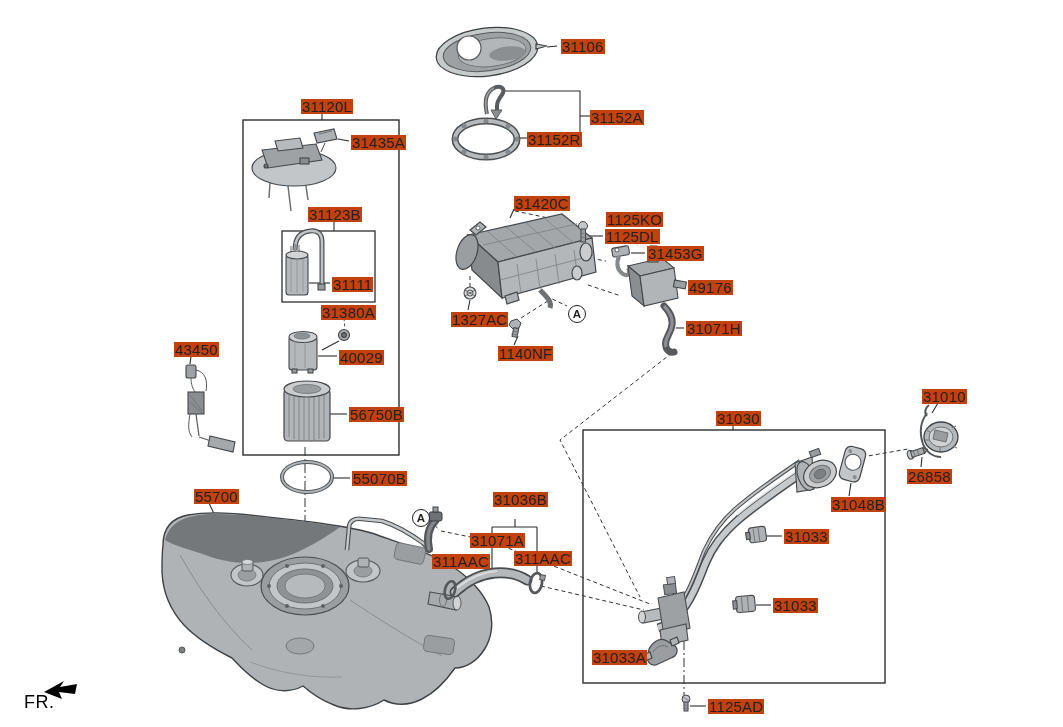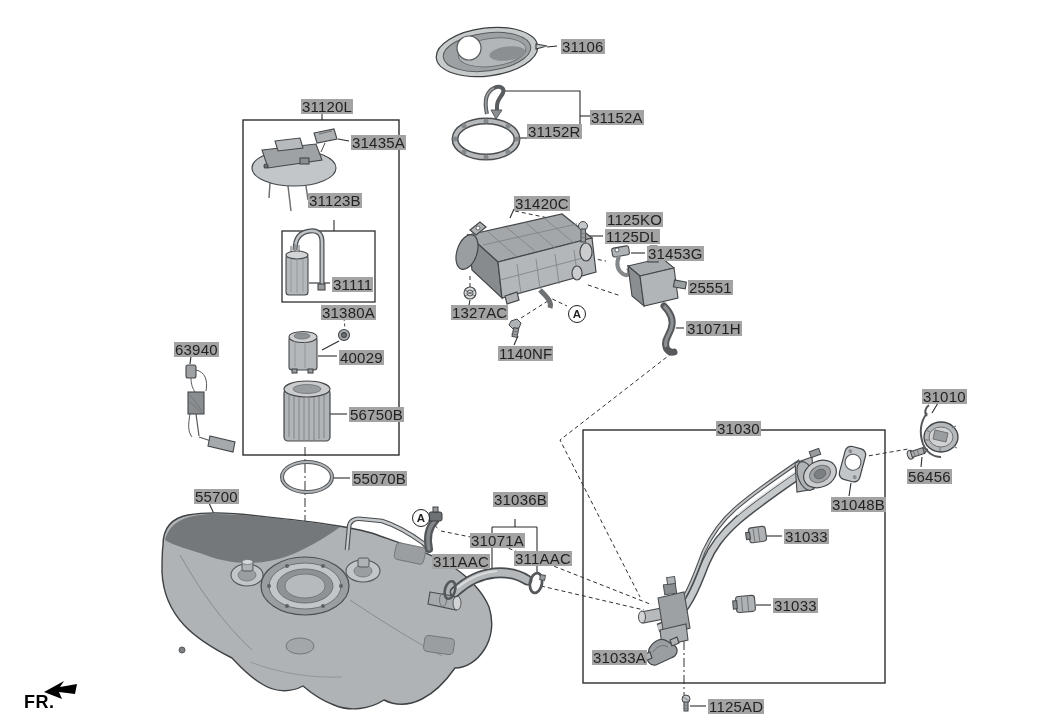--- a/index.html
+++ b/index.html
@@ -1,23 +1,23 @@
 <!DOCTYPE html>
 <html><head>
 <meta charset="utf-8">
 <style>
   html,body{margin:0;padding:0;background:#ffffff;}
   #stage{position:relative;width:1063px;height:727px;background:#ffffff;overflow:hidden;
          font-family:"Liberation Sans",sans-serif;}
   #linework{position:absolute;left:0;top:0;}
   .lbl{position:absolute;font-size:15px;line-height:15px;color:#1f2122;white-space:nowrap;
-       background:#a3a3a3;padding:0 1px;letter-spacing:.2px;}
+       background:#c2410c;padding:0 1px;letter-spacing:.2px;}
   .refc{position:absolute;width:16px;height:16px;border:1.6px solid #1f2122;border-radius:50%;
         background:#ffffff;font-size:11.5px;line-height:16px;text-align:center;color:#1f2122;font-weight:bold;}
-  .fr{position:absolute;left:24px;top:692px;font-size:18px;font-weight:bold;color:#000;letter-spacing:.5px;}
+  .fr{position:absolute;left:24px;top:692px;font-size:18px;font-weight:normal;color:#000;letter-spacing:.5px;}
 </style>
 </head>
 <body>
 
 <div id="stage">
 
 <svg id="linework" width="1063" height="727" viewBox="0 0 1063 727">
 
   <g fill="none" stroke="#2b2e30" stroke-width="1.4">
     <rect x="243" y="120" width="156" height="335"></rect>
@@ -406,42 +406,42 @@
           <line x1="953" y1="446" x2="957" y2="448"></line>
       <line x1="940" y1="451" x2="940" y2="447"></line>
     </g>
   </g>
 
   <path d="M44,692 L64,681 L60,687 L77,684 L75,694 L59,692 L62,699 Z" fill="#000000"></path>
 </svg>
 
   <div class="lbl" style="left:561px;top:39px">31106</div>
   <div class="lbl" style="left:590px;top:110px">31152A</div>
-  <div class="lbl" style="left:527px;top:124px">31152R</div>
+  <div class="lbl" style="left:527px;top:132px">31152R</div>
   <div class="lbl" style="left:301px;top:99px">31120L</div>
   <div class="lbl" style="left:351px;top:135px">31435A</div>
-  <div class="lbl" style="left:308px;top:193px">31123B</div>
+  <div class="lbl" style="left:308px;top:207px">31123B</div>
   <div class="lbl" style="left:332px;top:277px">31111</div>
   <div class="lbl" style="left:321px;top:305px">31380A</div>
   <div class="lbl" style="left:339px;top:350px">40029</div>
   <div class="lbl" style="left:349px;top:407px">56750B</div>
   <div class="lbl" style="left:352px;top:471px">55070B</div>
-  <div class="lbl" style="left:174px;top:342px">63940</div>
+  <div class="lbl" style="left:174px;top:342px">43450</div>
   <div class="lbl" style="left:194px;top:489px">55700</div>
   <div class="lbl" style="left:514px;top:196px">31420C</div>
   <div class="lbl" style="left:606px;top:212px">1125KO</div>
   <div class="lbl" style="left:605px;top:229px">1125DL</div>
   <div class="lbl" style="left:647px;top:246px">31453G</div>
-  <div class="lbl" style="left:688px;top:280px">25551</div>
-  <div class="lbl" style="left:451px;top:305px">1327AC</div>
+  <div class="lbl" style="left:688px;top:280px">49176</div>
+  <div class="lbl" style="left:451px;top:312px">1327AC</div>
   <div class="lbl" style="left:498px;top:346px">1140NF</div>
   <div class="lbl" style="left:686px;top:321px">31071H</div>
-  <div class="lbl" style="left:716px;top:421px">31030</div>
+  <div class="lbl" style="left:716px;top:411px">31030</div>
   <div class="lbl" style="left:922px;top:389px">31010</div>
-  <div class="lbl" style="left:907px;top:469px">56456</div>
+  <div class="lbl" style="left:907px;top:469px">26858</div>
   <div class="lbl" style="left:831px;top:497px">31048B</div>
   <div class="lbl" style="left:784px;top:529px">31033</div>
   <div class="lbl" style="left:773px;top:598px">31033</div>
   <div class="lbl" style="left:592px;top:650px">31033A</div>
   <div class="lbl" style="left:708px;top:699px">1125AD</div>
   <div class="lbl" style="left:493px;top:492px">31036B</div>
   <div class="lbl" style="left:470px;top:533px">31071A</div>
   <div class="lbl" style="left:432px;top:554px">311AAC</div>
   <div class="lbl" style="left:514px;top:551px">311AAC</div>
 

